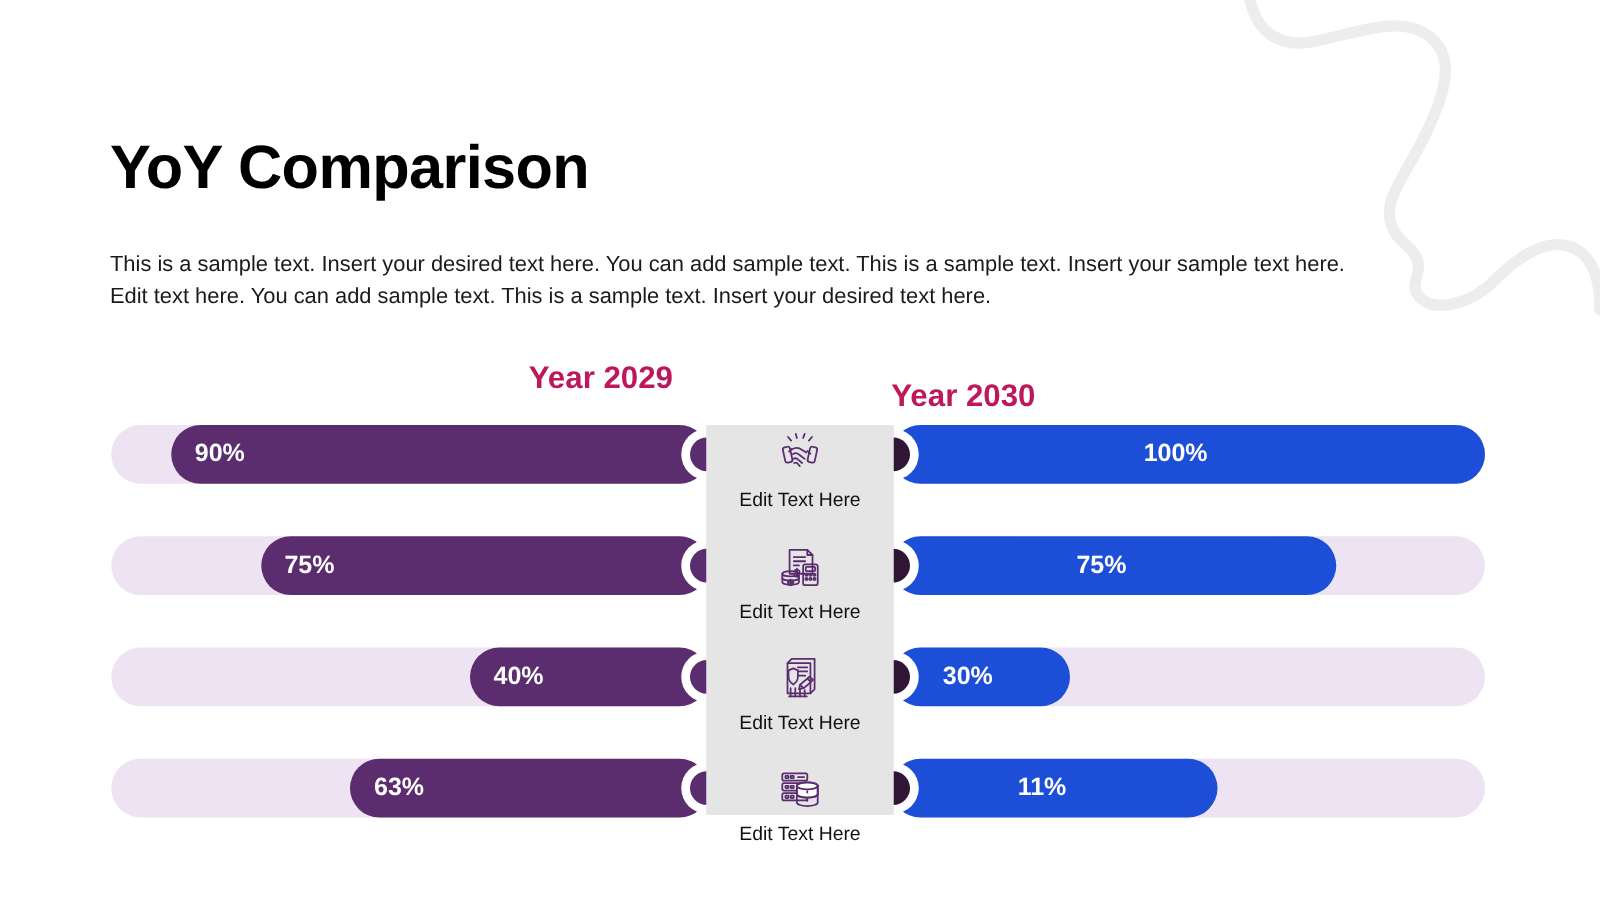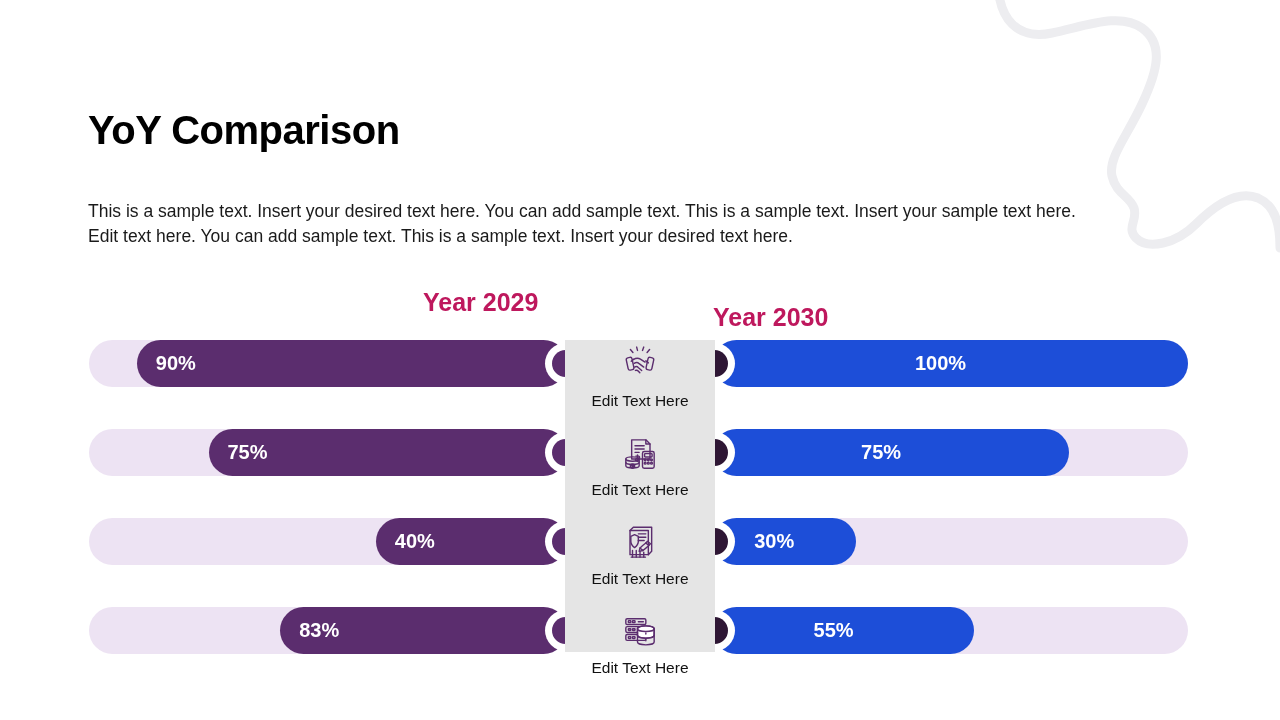--- a/index.html
+++ b/index.html
@@ -9,21 +9,21 @@
     font-family: "Liberation Sans", sans-serif;
     overflow: hidden;
   }
   .slide { position: relative; width: 1280px; height: 720px; background:#fff; }
 
   
   .squiggle { position: absolute; top: 0; right: 0; width: 290px; height: 280px; pointer-events: none; }
 
   .title {
     position: absolute; left: 88px; top: 108px;
-    font-size: 40px; font-weight: 700; letter-spacing: -0.5px;
+    font-size: 49px; font-weight: 700; letter-spacing: -0.5px;
     color: #000000; line-height: 1.1;
   }
   .subtitle {
     position: absolute; left: 88px; top: 199px; width: 1015px;
     font-size: 17.5px; line-height: 1.45; color: #1a1a1a; font-weight: 400;
   }
 
   
   .year-head {
     position: absolute; top: 288px;
@@ -157,26 +157,26 @@
           <i></i>
         </div>
       <div class="knob right">
           <i></i>
         </div>
     </div>
 
     <div class="row">
       <div class="track left">
         <div class="fill left" id="f-l-3" style="width: 60%;">
-          <span class="pct">83%</span>
+          <span class="pct">63%</span>
         </div>
       </div>
       <div class="track right">
         <div class="fill right" id="f-r-3" style="width: 55%;">
-          <span class="pct">55%</span>
+          <span class="pct">11%</span>
         </div>
       </div>
       <div class="knob left">
           <i></i>
         </div>
       <div class="knob right">
           <i></i>
         </div>
     </div>
 

